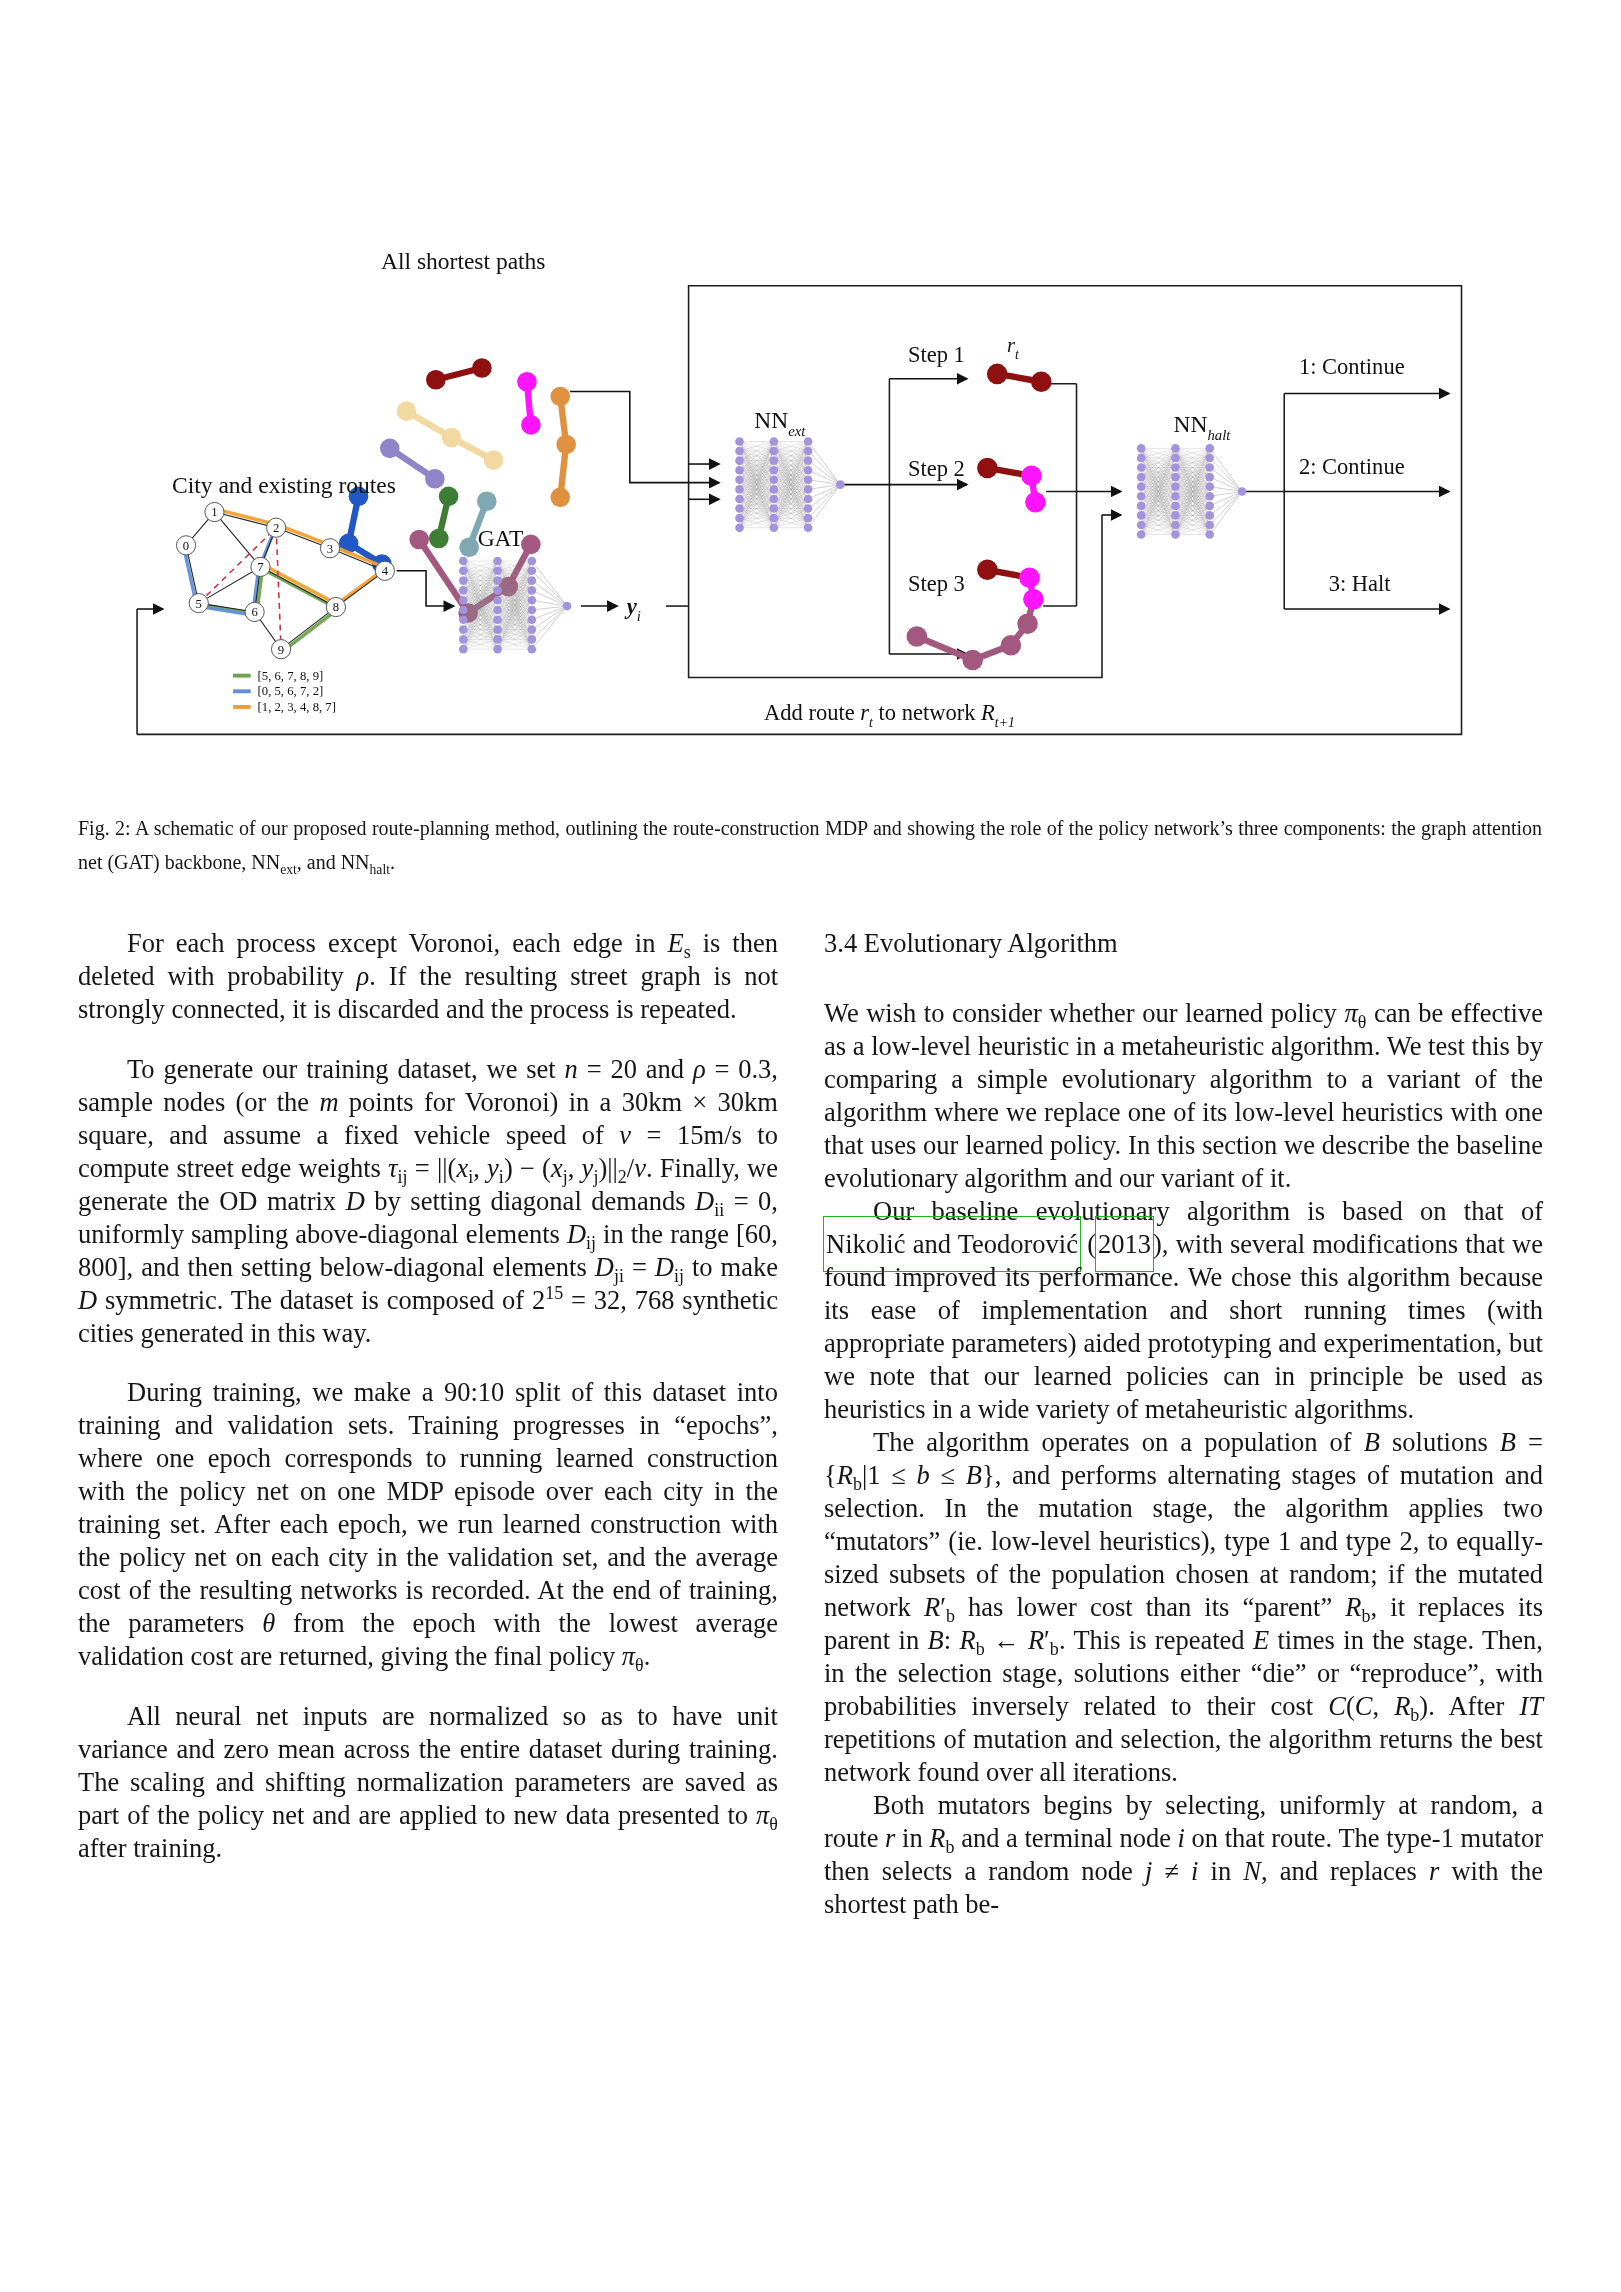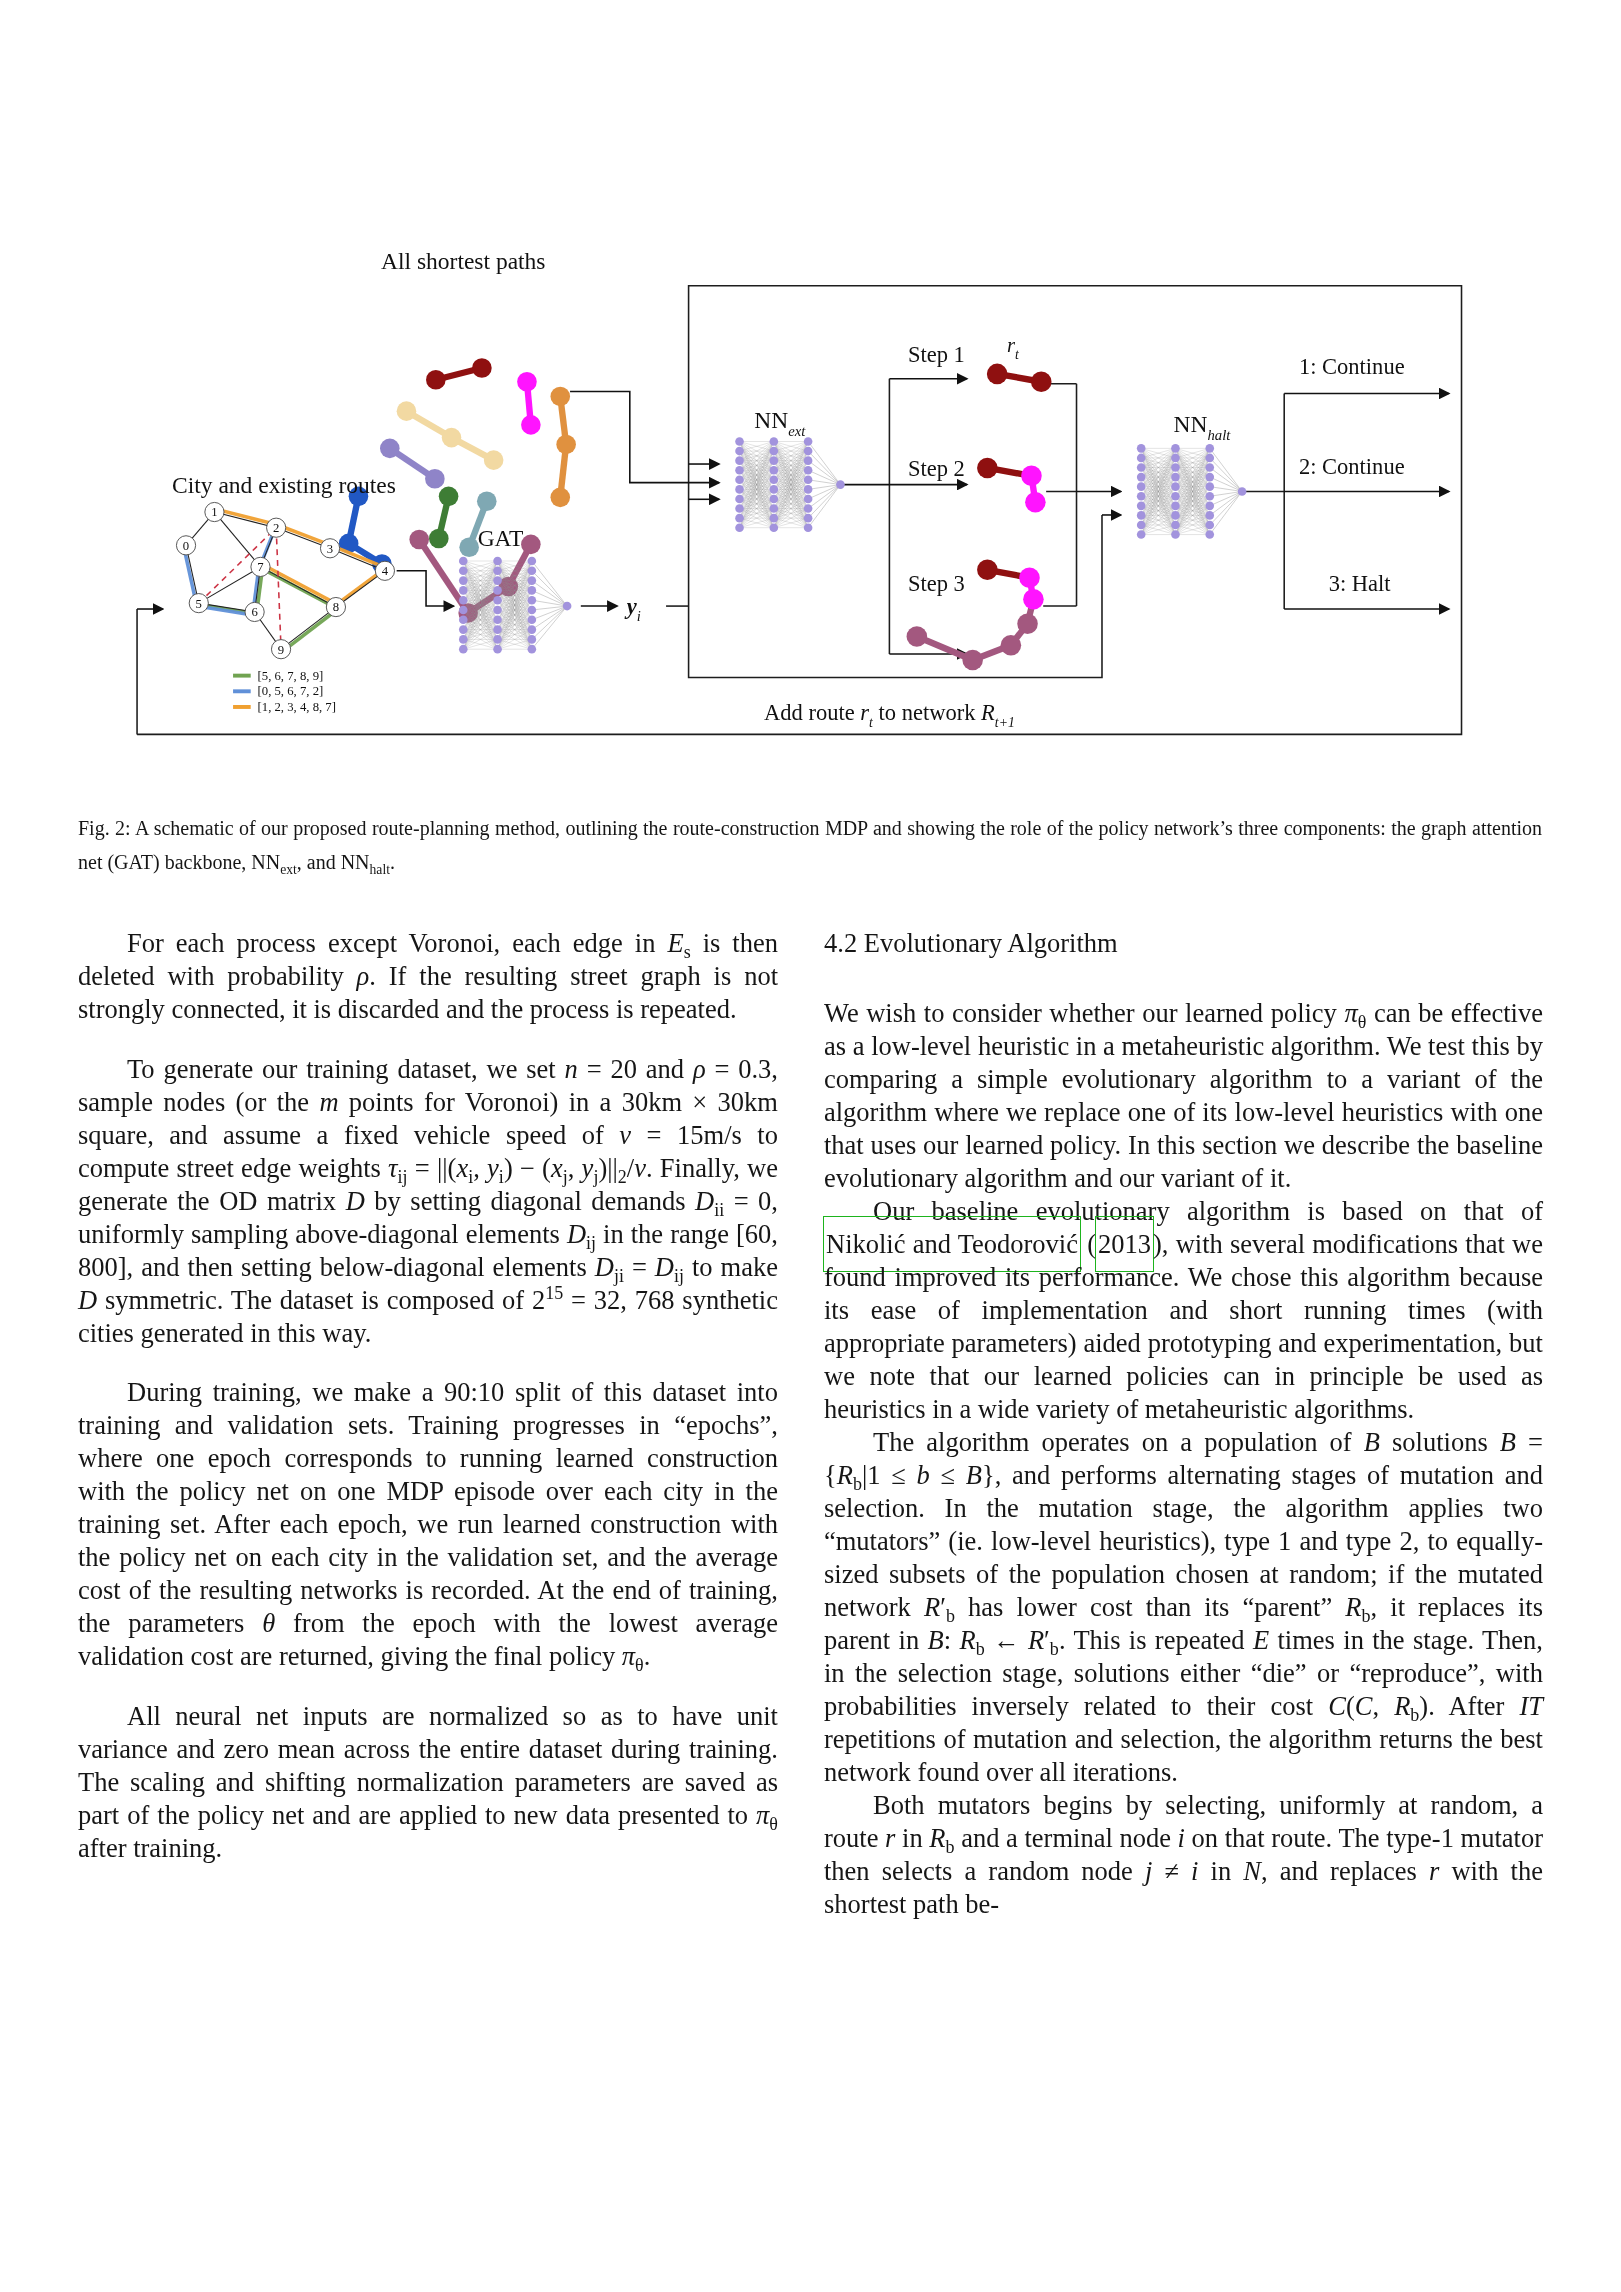--- a/index.html
+++ b/index.html
@@ -936,19 +936,19 @@
 <div class="caption">Fig. 2: A schematic of our proposed route-planning method, outlining the route-construction MDP and showing the role of the policy network’s three components: the graph attention net (GAT) backbone, NN<sub>ext</sub>, and NN<sub>halt</sub>.</div>
 
 <div class="col col-left">
   <p>For each process except Voronoi, each edge in <i>E</i><sub>s</sub> is then deleted with probability <i>ρ</i>. If the resulting street graph is not strongly connected, it is discarded and the process is repeated.</p>
   <p>To generate our training dataset, we set <i>n</i> = 20 and <i>ρ</i> = 0.3, sample nodes (or the <i>m</i> points for Voronoi) in a 30km × 30km square, and assume a fixed vehicle speed of <i>v</i> = 15m/s to compute street edge weights <i>τ</i><sub>ij</sub> = ||(<i>x</i><sub>i</sub>, <i>y</i><sub>i</sub>) − (<i>x</i><sub>j</sub>, <i>y</i><sub>j</sub>)||<sub>2</sub>/<i>v</i>. Finally, we generate the OD matrix <i>D</i> by setting diagonal demands <i>D</i><sub>ii</sub> = 0, uniformly sampling above-diagonal elements <i>D</i><sub>ij</sub> in the range [60, 800], and then setting below-diagonal elements <i>D</i><sub>ji</sub> = <i>D</i><sub>ij</sub> to make <i>D</i> symmetric. The dataset is composed of 2<sup>15</sup> = 32, 768 synthetic cities generated in this way.</p>
   <p>During training, we make a 90:10 split of this dataset into training and validation sets. Training progresses in “epochs”, where one epoch corresponds to running learned construction with the policy net on one MDP episode over each city in the training set. After each epoch, we run learned construction with the policy net on each city in the validation set, and the average cost of the resulting networks is recorded. At the end of training, the parameters <i>θ</i> from the epoch with the lowest average validation cost are returned, giving the final policy <i>π</i><sub>θ</sub>.</p>
   <p>All neural net inputs are normalized so as to have unit variance and zero mean across the entire dataset during training. The scaling and shifting normalization parameters are saved as part of the policy net and are applied to new data presented to <i>π</i><sub>θ</sub> after training.</p>
 </div>
 
 <div class="col col-right">
-  <h3>4.2 Evolutionary Algorithm</h3>
+  <h3>3.4 Evolutionary Algorithm</h3>
   <p class="noindent">We wish to consider whether our learned policy <i>π</i><sub>θ</sub> can be effective as a low-level heuristic in a metaheuristic algorithm. We test this by comparing a simple evolutionary algorithm to a variant of the algorithm where we replace one of its low-level heuristics with one that uses our learned policy. In this section we describe the baseline evolutionary algorithm and our variant of it.</p>
   <p>Our baseline evolutionary algorithm is based on that of <span class="lk">Nikolić and Teodorović</span> (<span class="lk">2013</span>), with several modifications that we found improved its performance. We chose this algorithm because its ease of implementation and short running times (with appropriate parameters) aided prototyping and experimentation, but we note that our learned policies can in principle be used as heuristics in a wide variety of metaheuristic algorithms.</p>
   <p>The algorithm operates on a population of <i>B</i> solutions <i>B</i> = {<i>R</i><sub>b</sub>|1 ≤ <i>b</i> ≤ <i>B</i>}, and performs alternating stages of mutation and selection. In the mutation stage, the algorithm applies two “mutators” (ie. low-level heuristics), type 1 and type 2, to equally-sized subsets of the population chosen at random; if the mutated network <i>R</i>′<sub>b</sub> has lower cost than its “parent” <i>R</i><sub>b</sub>, it replaces its parent in <i>B</i>: <i>R</i><sub>b</sub> ← <i>R</i>′<sub>b</sub>. This is repeated <i>E</i> times in the stage. Then, in the selection stage, solutions either “die” or “reproduce”, with probabilities inversely related to their cost <i>C</i>(<i>C</i>, <i>R</i><sub>b</sub>). After <i>IT</i> repetitions of mutation and selection, the algorithm returns the best network found over all iterations.</p>
   <p>Both mutators begins by selecting, uniformly at random, a route <i>r</i> in <i>R</i><sub>b</sub> and a terminal node <i>i</i> on that route. The type-1 mutator then selects a random node <i>j</i> ≠ <i>i</i> in <i>N</i>, and replaces <i>r</i> with the shortest path be-</p>
 </div>
 
 
 </body></html>

